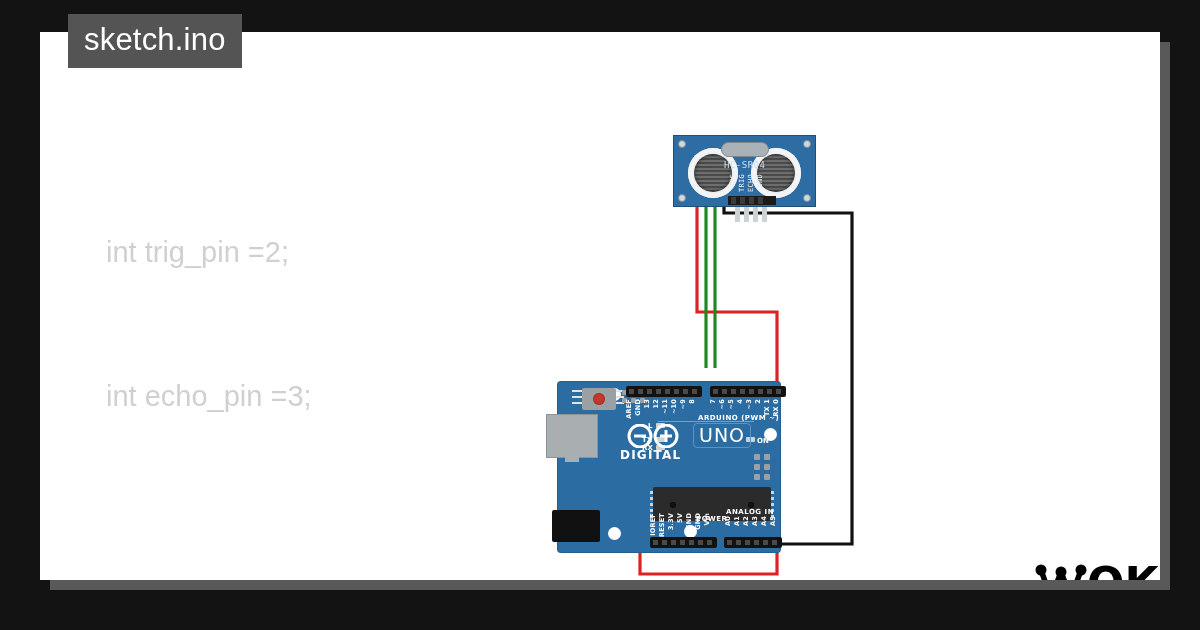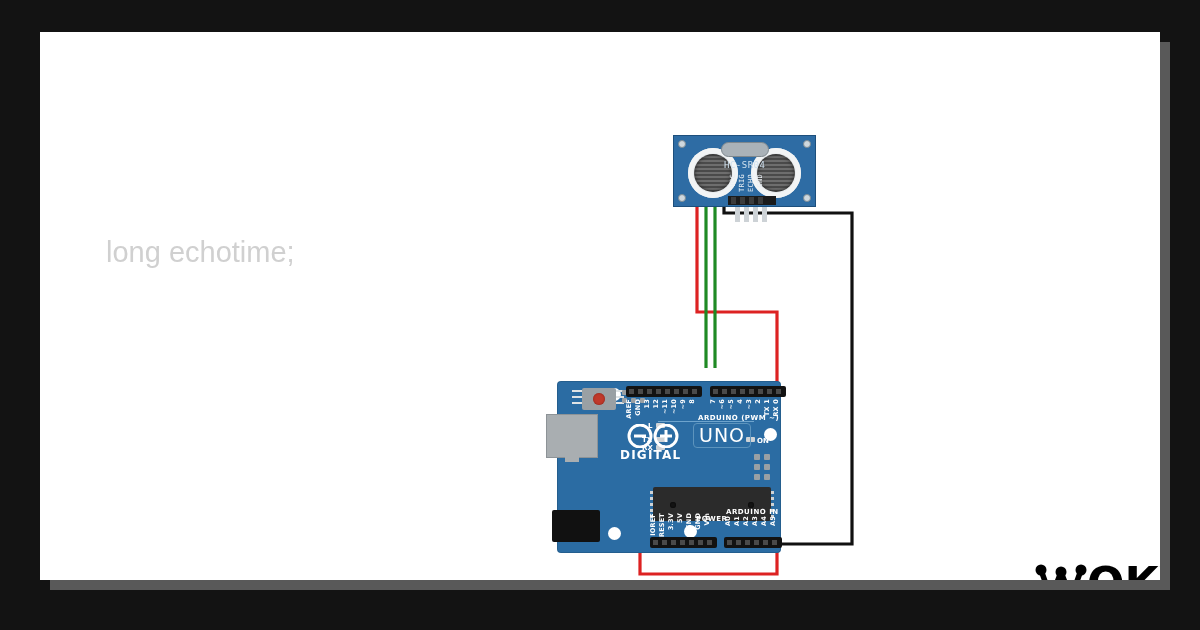--- a/index.html
+++ b/index.html
@@ -207,21 +207,22 @@
 </head>
 <body>
 
 <div class="stage">
 
   <div class="card-shadow"></div>
 
   <div class="card">
 
     <div class="code">
-      <span class="ln">long echotime;</span>
+      <span class="ln">int trig_pin =2;</span>
+      <span class="ln">int echo_pin =3;</span>
       
       
       
       
       
       
       
       
     </div>
 
@@ -401,33 +402,34 @@
       <span class="pinlbl" style="left:137px;top:131px;">GND</span>
       <span class="pinlbl" style="left:146px;top:131px;">Vin</span>
       <span class="hlbl" style="left:138px;top:133px;">POWER</span>
 
       <span class="pinlbl" style="left:167px;top:134px;">A0</span>
       <span class="pinlbl" style="left:176px;top:134px;">A1</span>
       <span class="pinlbl" style="left:185px;top:134px;">A2</span>
       <span class="pinlbl" style="left:194px;top:134px;">A3</span>
       <span class="pinlbl" style="left:203px;top:134px;">A4</span>
       <span class="pinlbl" style="left:212px;top:134px;">A5</span>
-      <span class="hlbl" style="left:168px;top:126px;">ARDUINO IN</span>
+      <span class="hlbl" style="left:168px;top:126px;">ANALOG IN</span>
     </div>
 
     <svg class="wokwi" viewBox="0 0 160 62">
       <g fill="none" stroke="#000000" stroke-width="5.5" stroke-linecap="round" stroke-linejoin="round">
         <path d="M6,18 L16,46 L26,20 L36,46 L46,18"></path>
       </g>
       <circle cx="6" cy="18" r="5.5" fill="#000"></circle>
       <circle cx="16" cy="46" r="5.5" fill="#000"></circle>
       <circle cx="26" cy="20" r="5.5" fill="#000"></circle>
       <circle cx="36" cy="46" r="5.5" fill="#000"></circle>
       <circle cx="46" cy="18" r="5.5" fill="#000"></circle>
       <text x="52" y="47" font-family="DejaVu Sans, sans-serif" font-size="44" font-weight="bold" fill="#000">OKW</text>
       <text x="140" y="47" font-family="DejaVu Sans, sans-serif" font-size="44" font-weight="bold" fill="#000">i</text>
       <circle cx="148" cy="14" r="5" fill="#000"></circle>
     </svg>
 
   </div>
 
+  <div class="file-tab">sketch.ino</div>
 
 </div>
 
 </body></html>

